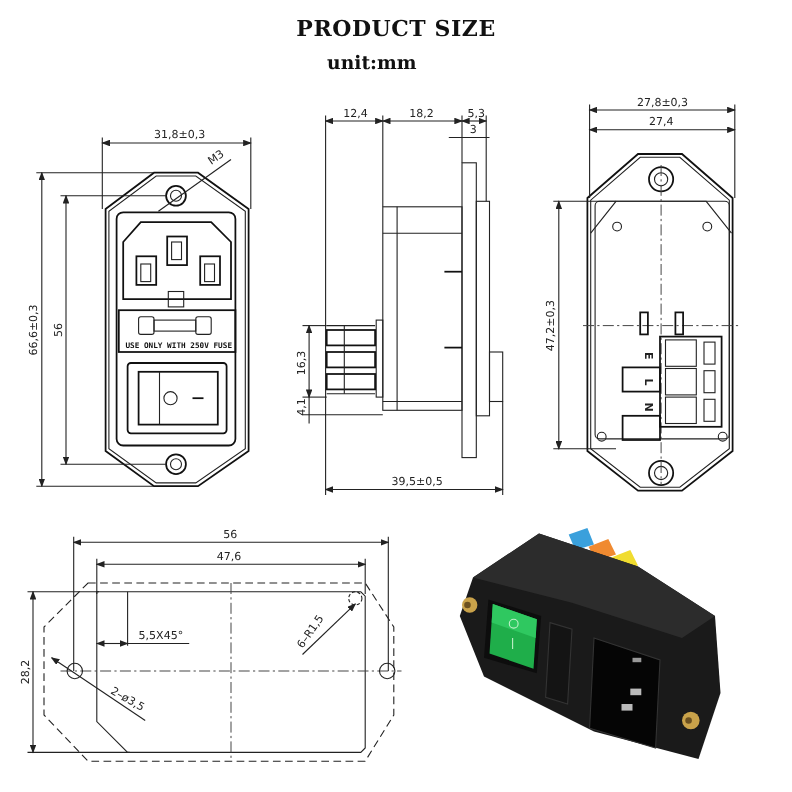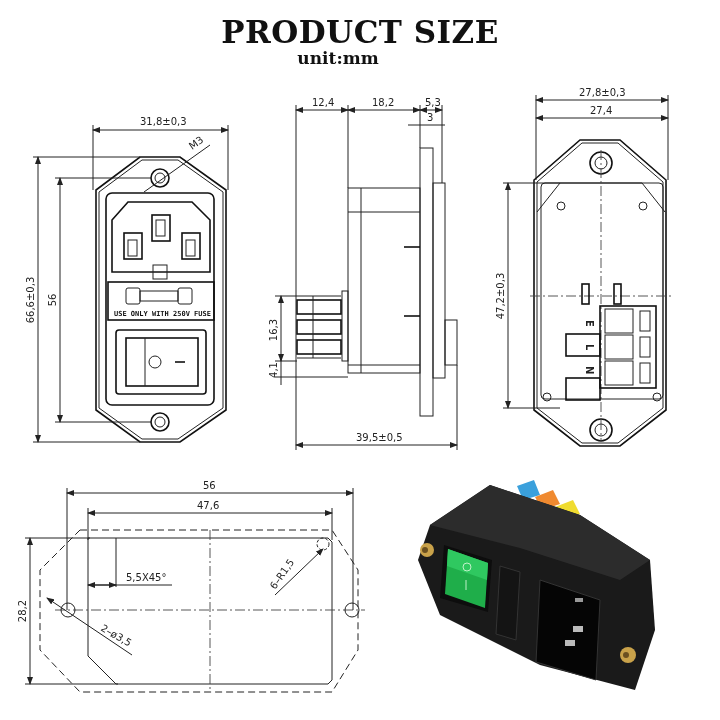--- a/index.html
+++ b/index.html
@@ -1,17 +1,17 @@
 <!DOCTYPE html>
 <html><head>
 <meta charset="utf-8">
 <style>
   html,body{margin:0;padding:0;background:#fff;}
   body{width:720px;height:720px;position:relative;overflow:hidden;font-family:"DejaVu Sans",sans-serif;}
-  .title{position:absolute;left:0;top:14px;width:720px;text-align:center;font-family:"DejaVu Serif",serif;font-weight:bold;font-size:31px;color:#111;letter-spacing:0.5px;}
+  .title{position:absolute;left:0;top:14px;width:720px;text-align:center;font-family:"DejaVu Serif",serif;font-weight:bold;font-size:20px;color:#111;letter-spacing:0.5px;}
   .subtitle{position:absolute;left:0;top:48px;width:676px;text-align:center;font-family:"DejaVu Serif",serif;font-weight:bold;font-size:17px;color:#111;}
   svg{position:absolute;left:0;top:0;}
   .ln{stroke:#222;stroke-width:1;fill:none;}
   .thk{stroke:#111;stroke-width:1.6;fill:none;}
   .dash{stroke:#222;stroke-width:1;fill:none;stroke-dasharray:7 4;}
   .cdash{stroke:#444;stroke-width:0.9;fill:none;stroke-dasharray:10 3 2 3;}
   .dim{font-family:"DejaVu Sans",sans-serif;font-size:10px;fill:#222;}
   .lbl{font-family:"DejaVu Sans Mono",monospace;font-size:7px;fill:#111;font-weight:bold;}
 </style>
 </head>

